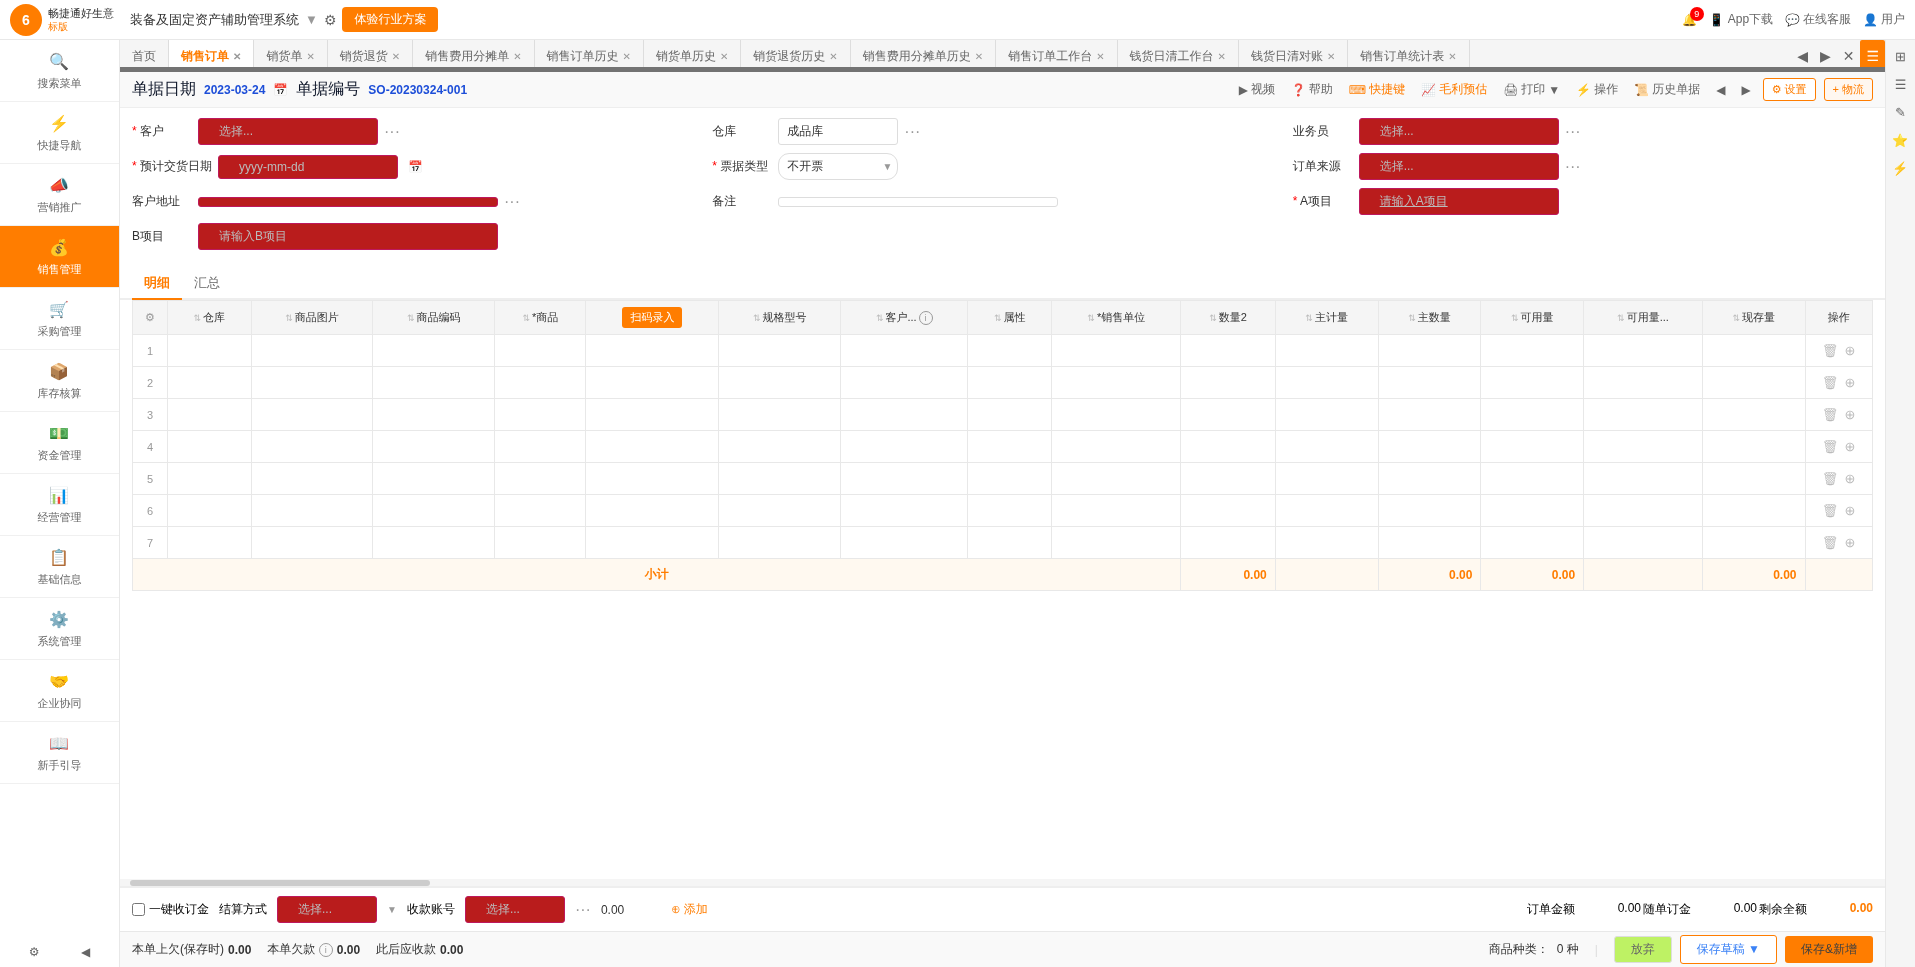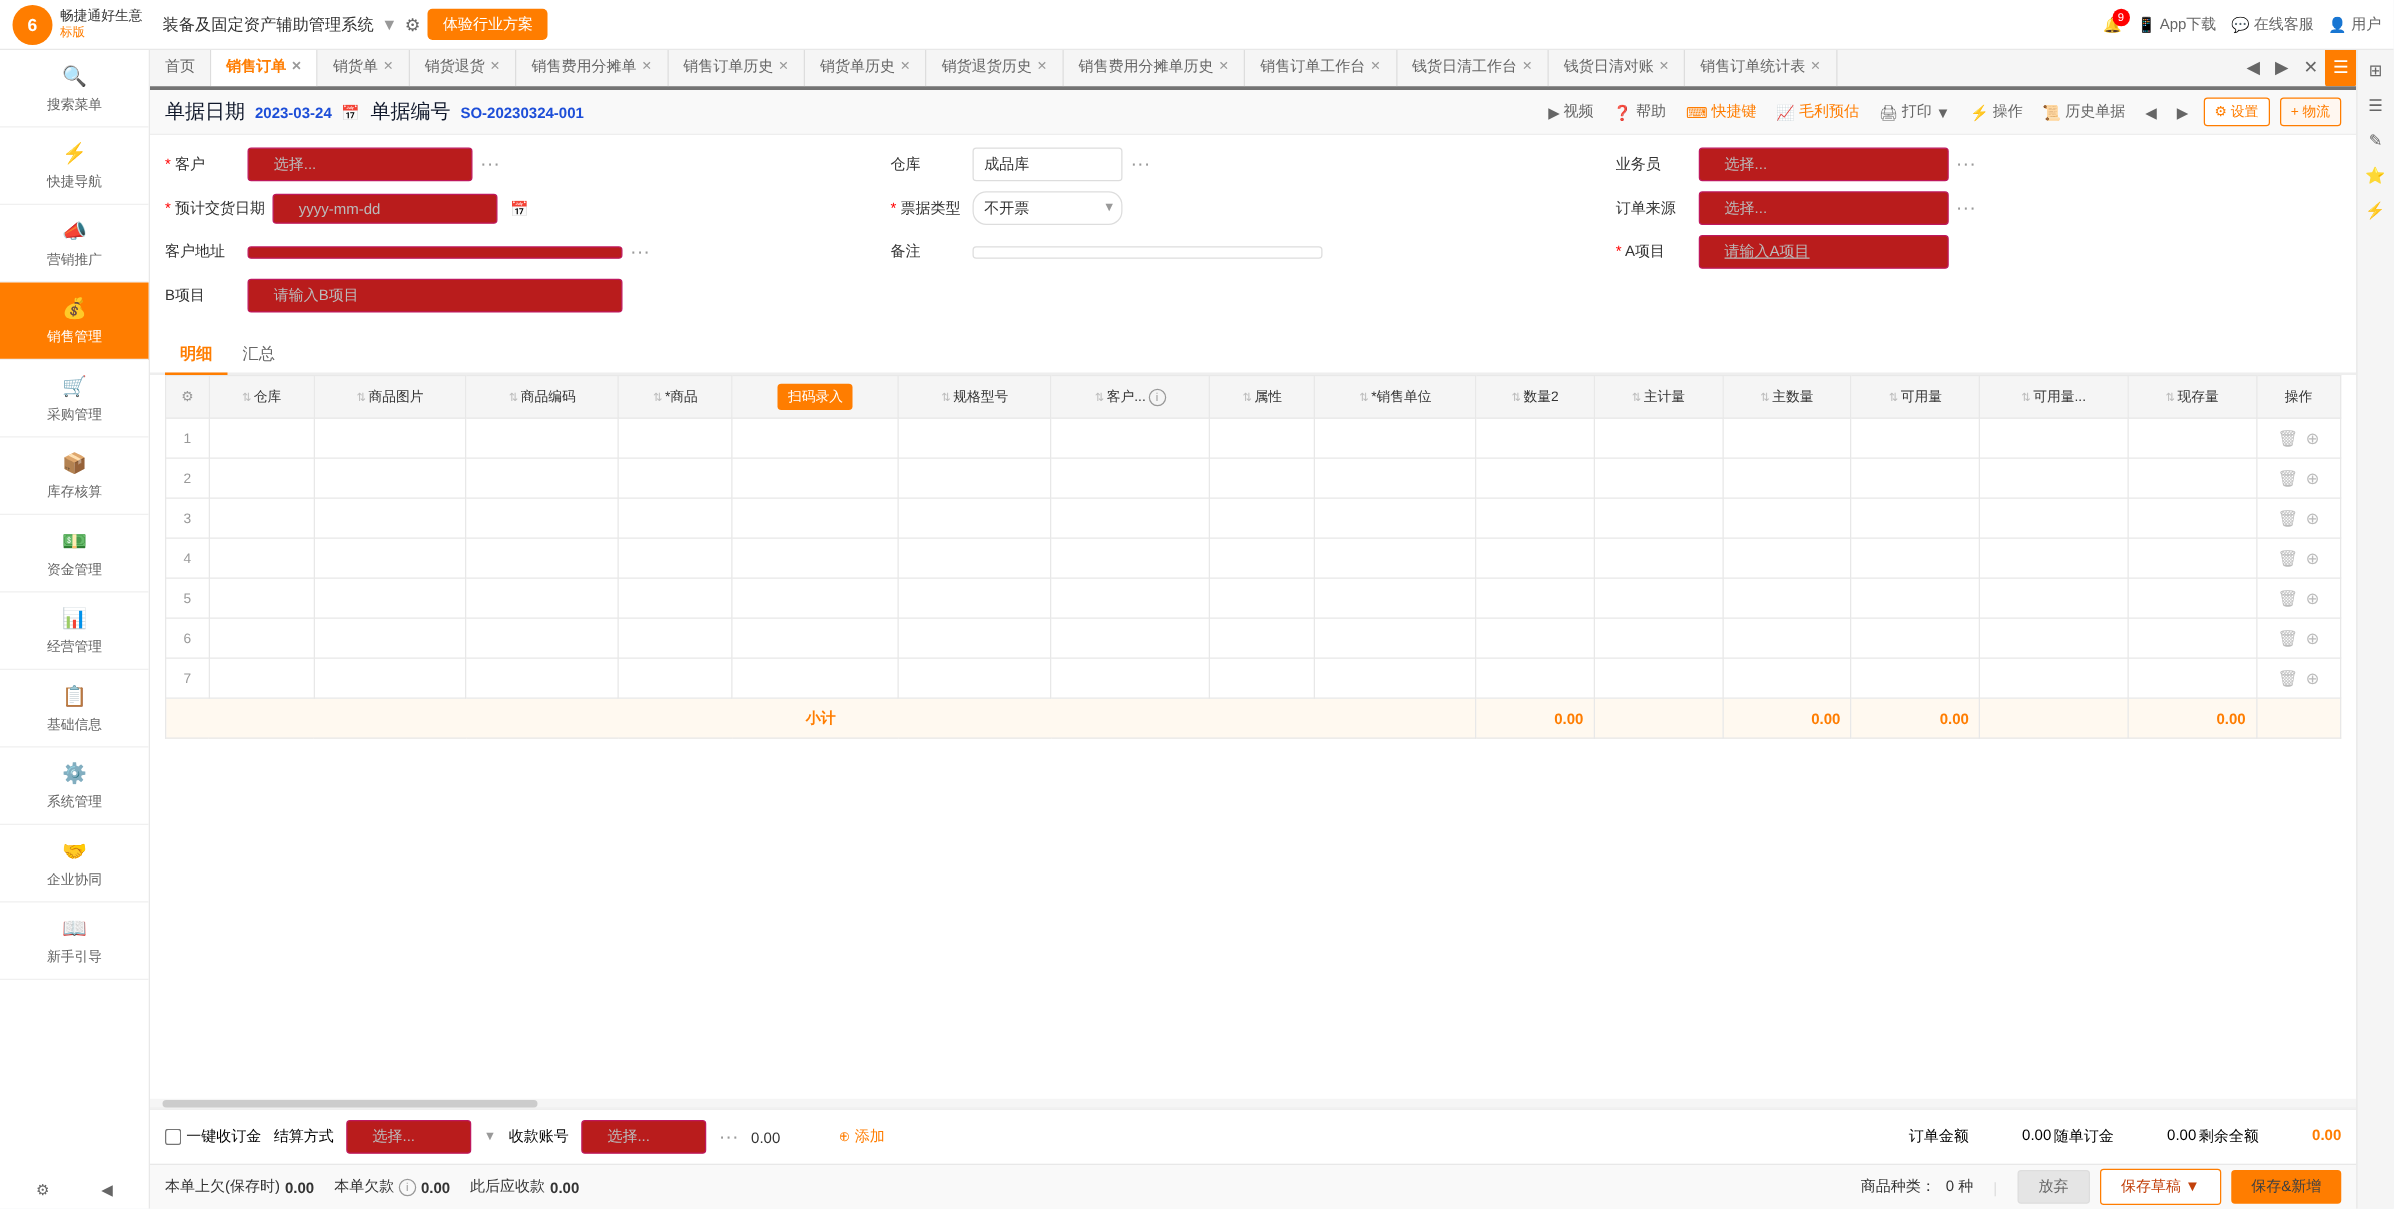--- a/index.html
+++ b/index.html
@@ -129,22 +129,22 @@
       flex: 1;
       display: flex;
       flex-direction: column;
       overflow: hidden;
     }
 
     
     .tab-bar {
       background: #f5f5f5;
       display: flex;
-      align-items: flex-end;
-      border-bottom: 3px solid #737373;
+      align-items: flex-start;
+      border-bottom: 5px solid #737373;
       overflow: hidden;
       height: 32px;
       flex-shrink: 0;
     }
     .tab-item {
       display: flex;
       align-items: center;
       padding: 0 12px;
       height: 32px;
       cursor: pointer;
@@ -397,31 +397,31 @@
       flex-shrink: 0;
     }
     .footer-actions {
       margin-left: auto;
       display: flex;
       align-items: center;
       gap: 8px;
     }
     .btn-discard {
       border: 1px solid #ddd;
-      background: #e5e5e5;
+      background: #bef264;
       padding: 4px 16px;
       border-radius: 3px;
       cursor: pointer;
       font-size: 12px;
       color: #666;
     }
     .btn-save-draft {
       border: 1px solid #ff7d00;
       background: white;
-      color: #c2410c;
+      color: #3b82f6;
       padding: 5px 16px;
       border-radius: 3px;
       cursor: pointer;
       font-size: 12px;
     }
     .btn-save-new {
       background: #ff7d00;
       color: #404040;
       border: none;
       padding: 5px 16px;

